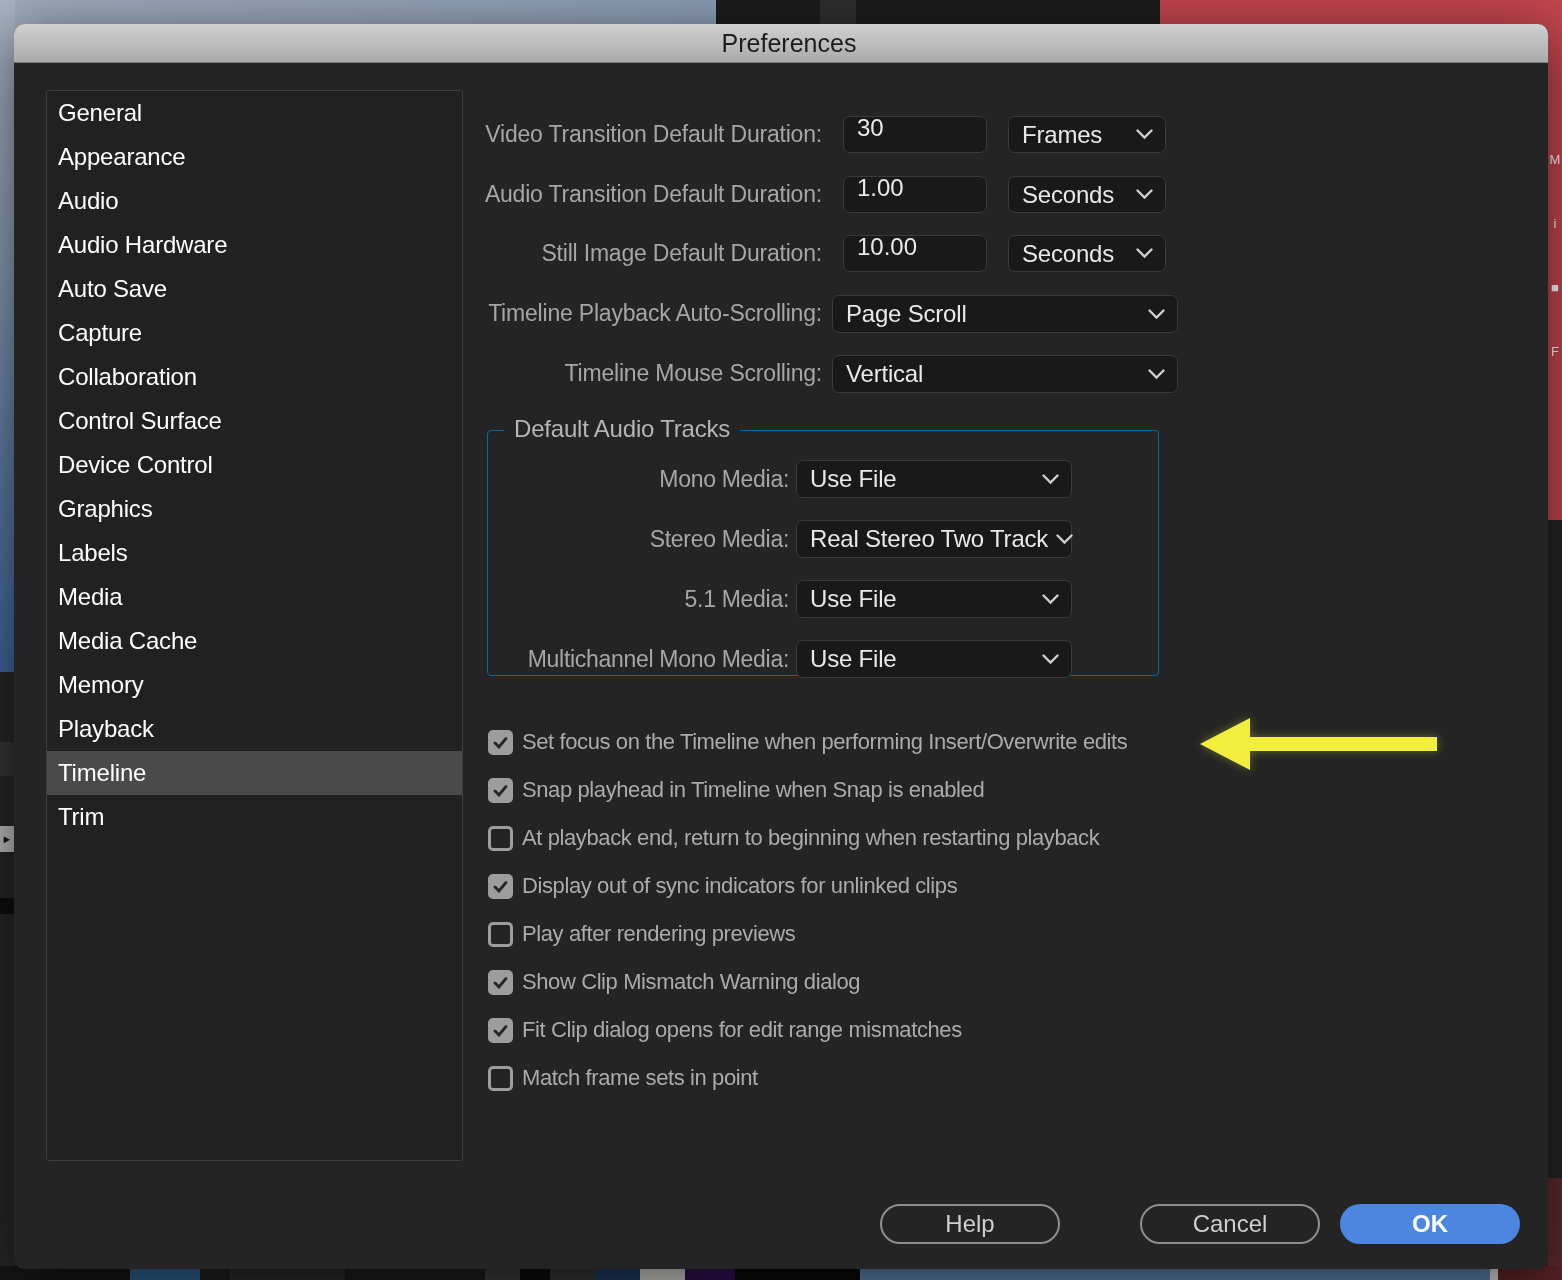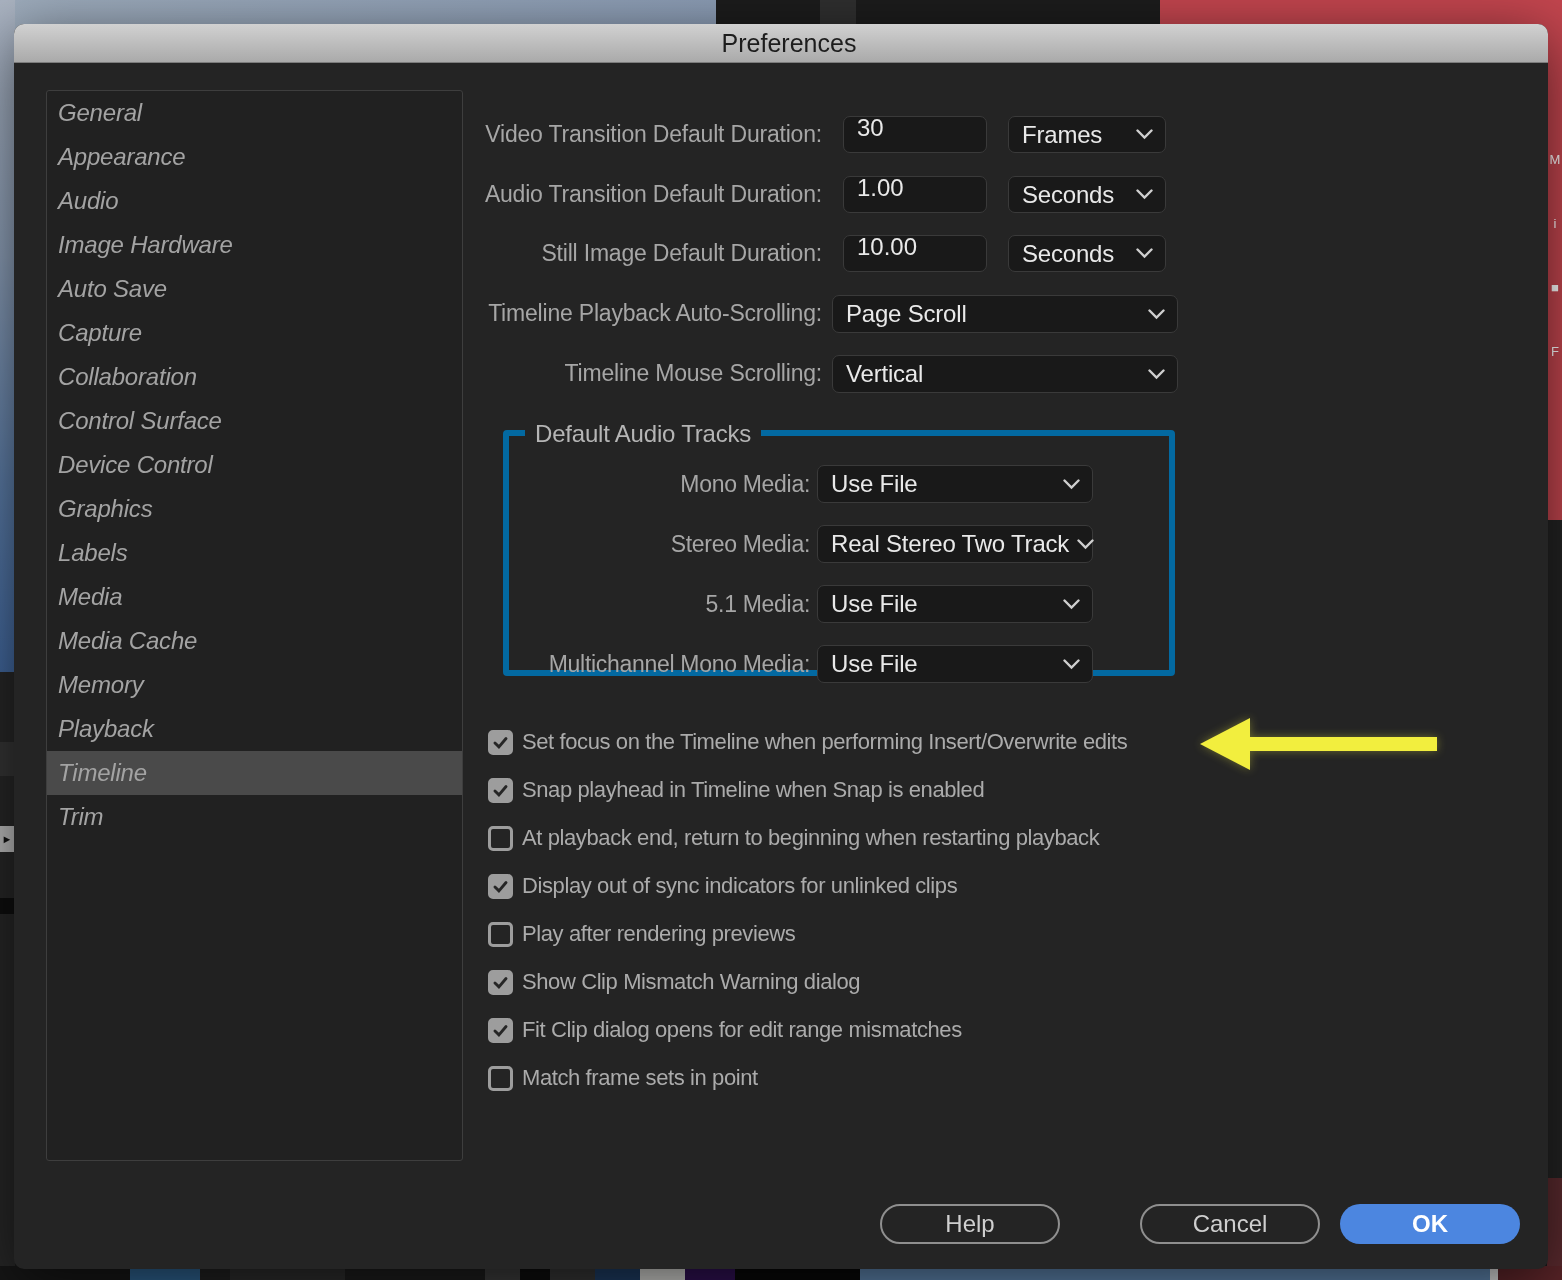--- a/index.html
+++ b/index.html
@@ -34,40 +34,40 @@
 
   
   .dialog{position:absolute;left:14px;top:24px;width:1534px;height:1245px;border-radius:10px;
           background:#242424;box-shadow:0 14px 60px rgba(0,0,0,.6);overflow:hidden;}
   .titlebar{height:38px;background:linear-gradient(#d1d1d1,#aaaaaa);border-bottom:1px solid #7c7c7c;
             display:flex;align-items:center;justify-content:center;font-size:25px;color:#1d1d1d;padding-left:16px;}
 
   
   .sidebar{position:absolute;left:32px;top:66px;width:417px;height:1071px;background:#212121;
            border:1px solid #3e3e3e;border-radius:3px;overflow:hidden;box-sizing:border-box;}
-  .side-item{height:44px;line-height:44px;padding-left:11px;font-size:24px;color:#a3a3a3;
-             letter-spacing:-0.2px;cursor:default;font-style:italic;}
+  .side-item{height:44px;line-height:44px;padding-left:11px;font-size:24px;color:#ffffff;
+             letter-spacing:-0.2px;cursor:default;}
   .side-item.selected{background:#4a4a4a;}
 
   
   .f-label{position:absolute;left:378px;width:430px;text-align:right;font-size:23px;color:#a6a6a6;
            letter-spacing:-0.2px;line-height:37px;white-space:nowrap;}
   .num-input{position:absolute;left:829px;width:144px;height:37px;background:#191919;
              border:1px solid #3a3a3a;border-radius:7px;color:#e9e9e9;font-size:24px;
              padding:0 0 14px 13px;box-sizing:border-box;font-family:inherit;outline:none;}
   .dd{position:absolute;display:flex;align-items:center;justify-content:space-between;height:37px;
       background:#191919;border:1px solid #3a3a3a;border-radius:7px;color:#e9e9e9;font-size:24px;
       padding:0 12px 0 13px;box-sizing:border-box;cursor:default;letter-spacing:-0.2px;white-space:nowrap;}
   .unit-dd{left:994px;width:158px;}
   .wide-dd{left:818px;width:346px;height:38px;}
   .chev{flex:0 0 auto;margin-left:8px;display:flex;align-items:center;}
 
   
-  .group{position:absolute;left:473px;top:406px;width:672px;height:246px;border:6px solid #0369a1;
-         border-radius:4px;box-sizing:border-box;margin-left:16px;}
+  .group{position:absolute;left:473px;top:406px;width:672px;height:246px;border:1px solid #0369a1;
+         border-radius:4px;box-sizing:border-box;}
   .legend{position:absolute;left:16px;top:-16px;background:#242424;padding:0 10px;font-size:24px;
           color:#b5b5b5;letter-spacing:-0.2px;white-space:nowrap;}
   .g-label{position:absolute;left:21px;width:280px;text-align:right;font-size:23px;color:#a6a6a6;
            letter-spacing:-0.3px;line-height:38px;white-space:nowrap;}
   .g-dd{left:308px;width:276px;height:38px;}
 
   
   .cbx-list{position:absolute;left:474px;top:694px;width:860px;}
   .cbx-row{height:48px;display:flex;align-items:center;text-align:right;}
   .cbx{width:25px;height:25px;border-radius:5px;box-sizing:border-box;border:3px solid #9d9d9d;
@@ -151,21 +151,21 @@
 
   <div class="dialog">
     <div class="titlebar">
       <span>Preferences</span>
     </div>
 
     <div class="sidebar">
       <div class="side-item">General</div>
       <div class="side-item">Appearance</div>
       <div class="side-item">Audio</div>
-      <div class="side-item">Image Hardware</div>
+      <div class="side-item">Audio Hardware</div>
       <div class="side-item">Auto Save</div>
       <div class="side-item">Capture</div>
       <div class="side-item">Collaboration</div>
       <div class="side-item">Control Surface</div>
       <div class="side-item">Device Control</div>
       <div class="side-item">Graphics</div>
       <div class="side-item">Labels</div>
       <div class="side-item">Media</div>
       <div class="side-item">Media Cache</div>
       <div class="side-item">Memory</div>

